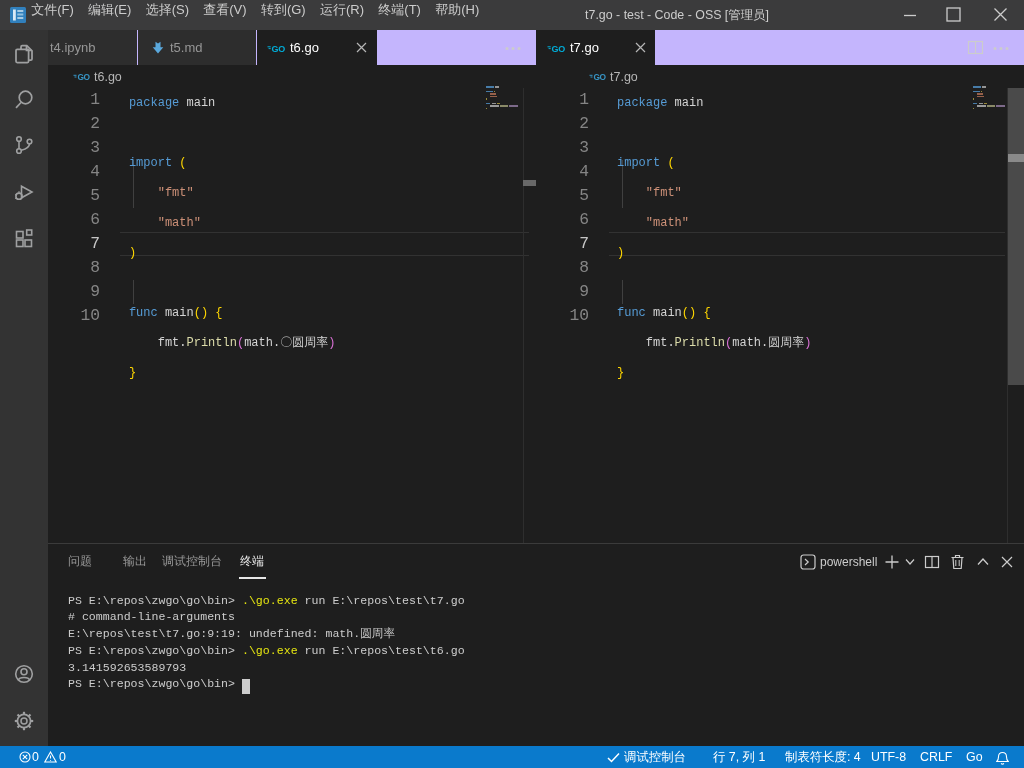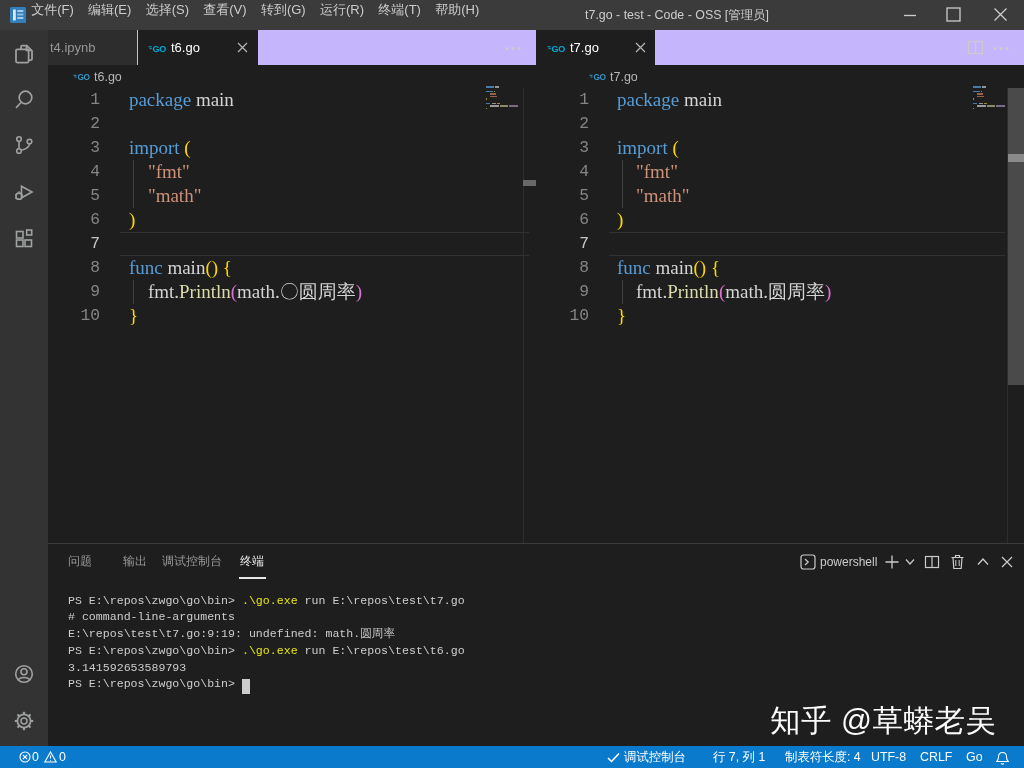--- a/index.html
+++ b/index.html
@@ -15,21 +15,21 @@
 #actbar{position:absolute;left:0;top:30px;width:48px;height:716px;background:#333333}
 .aicon{position:absolute;left:12px;width:24px;height:24px}
 
 #group1{position:absolute;left:48px;top:30px;width:488px;height:513px;background:#1e1e1e}
 #group2{position:absolute;left:537px;top:30px;width:487px;height:513px;background:#1e1e1e}
 .tabstrip{position:absolute;left:0;top:0;right:0;height:35px;background:#c4b5fd;display:flex}
 .tab{height:35px;display:flex;align-items:center;font-size:13px;color:#969696;background:#2d2d2d;position:relative}
 .tab.active{background:#1e1e1e;color:#ffffff}
 .crumb{position:absolute;top:35px;height:23px;display:flex;align-items:center;font-size:12.5px;color:#b6b6b6}
 .lnums{position:absolute;font-family:"Liberation Mono",monospace;font-size:16.3px;line-height:24px;color:#858585;text-align:right;white-space:pre}
-.code{position:absolute;font-family:Liberation Serif, serif;font-size:19px;line-height:24px;color:#d4d4d4;white-space:pre}
+.code{position:absolute;font-family:Liberation Mono, monospace;font-size:12px;line-height:30px;color:#d4d4d4;white-space:pre}
 .k{color:#569cd6}.s{color:#ce9178}.g1{color:#ffd700}.g2{color:#da70d6}.fn{color:#dcdcaa}
 .curline{position:absolute;height:24px;border-top:1px solid #323232;border-bottom:1px solid #323232}
 .iguide{position:absolute;width:1px;background:#404040}
 
 #panel{position:absolute;left:48px;top:543px;width:976px;height:203px;background:#1e1e1e;border-top:1px solid #3b3b3b}
 .ptab{position:absolute;top:0;height:34px;line-height:34px;font-size:12px;color:#989898;text-transform:uppercase}
 .term{position:absolute;left:20px;top:48.5px;font-family:"Liberation Mono",monospace;font-size:11.6px;line-height:16.8px;color:#cccccc;white-space:pre}
 .ty{color:#e5e510}
 #watermark{position:absolute;left:770px;top:701px;font-size:30.5px;color:#fbfbfb;letter-spacing:.5px;white-space:nowrap}
 
@@ -115,20 +115,24 @@
           <path d="M16.67 16.67 L18.5 18.5"></path>
           <path d="M7.33 16.67 L5.5 18.5"></path>
           <path d="M16.67 7.33 L18.5 5.5"></path>
         </g>
  </svg>
 </div>
 
 <div id="group1">
  <div class="tabstrip">
   <div class="tab" style="width:89px;padding-left:2px">t4.ipynb</div>
+  <div class="tab" style="width:118px;margin-left:1px">
+    <svg style="margin:0 6px 0 14px" width="12" height="13" viewBox="0 0 12 13">
+            <path d="M6 12.6 L0.7 6.3 H3.5 V0.8 L6 2.5 L8.5 0.8 V6.3 H11.3 Z" fill="#5aa8dc"></path>
+          </svg>t5.md</div>
   <div class="tab active" style="width:120px;margin-left:1px">
     <svg style="margin:0 4px 0 10px" width="19" height="12" viewBox="0 0 19 12">
             <path d="M0.5 4.8 h3.2 M1.6 6.6 h2.1" stroke="#00acd7" stroke-width="1"></path>
             <text x="4.6" y="9.8" font-family="Liberation Sans" font-size="9" font-weight="bold" letter-spacing="-0.3" fill="#00acd7">GO</text>
           </svg>t6.go
     <svg class="abs" style="left:98px;top:11px" width="13" height="13" viewBox="0 0 13 13">
             <path d="M2 2 L11 11 M11 2 L2 11" stroke="#b6b6b6" stroke-width="1.2"></path>
           </svg>
   </div>
   <svg class="abs" style="left:456px;top:16px" width="18" height="5" viewBox="0 0 18 5">
@@ -287,21 +291,20 @@
         <path d="M2 2 L12 12 M12 2 L2 12"></path>
       </svg>
  <div class="term">PS E:\repos\zwgo\go\bin&gt; <span class="ty">.\go.exe</span> run E:\repos\test\t7.go
 # command-line-arguments
 E:\repos\test\t7.go:9:19: undefined: math.圆周率
 PS E:\repos\zwgo\go\bin&gt; <span class="ty">.\go.exe</span> run E:\repos\test\t6.go
 3.141592653589793
 PS E:\repos\zwgo\go\bin&gt; </div>
  <div class="abs" style="left:194px;top:135px;width:7.5px;height:14.5px;background:#cccccc"></div>
 </div>
-<div id="watermark">知乎 @草蟒老吴</div>
 
 <div id="status">
  <svg class="abs" style="left:19px;top:5px" width="12" height="12" viewBox="0 0 12 12" fill="none" stroke="#ffffff" stroke-width="1.1">
         <circle cx="6" cy="6" r="5"></circle>
         <path d="M3.8 3.8 L8.2 8.2 M8.2 3.8 L3.8 8.2"></path>
       </svg>
  <div class="it" style="left:32px">0</div>
  <svg class="abs" style="left:44px;top:5px" width="13" height="12" viewBox="0 0 13 12" fill="none" stroke="#ffffff" stroke-width="1.1">
         <path d="M6.5 1 L12.2 11 H0.8 Z"></path>
         <path d="M6.5 4.5 V7.5 M6.5 9 V9.8"></path>

